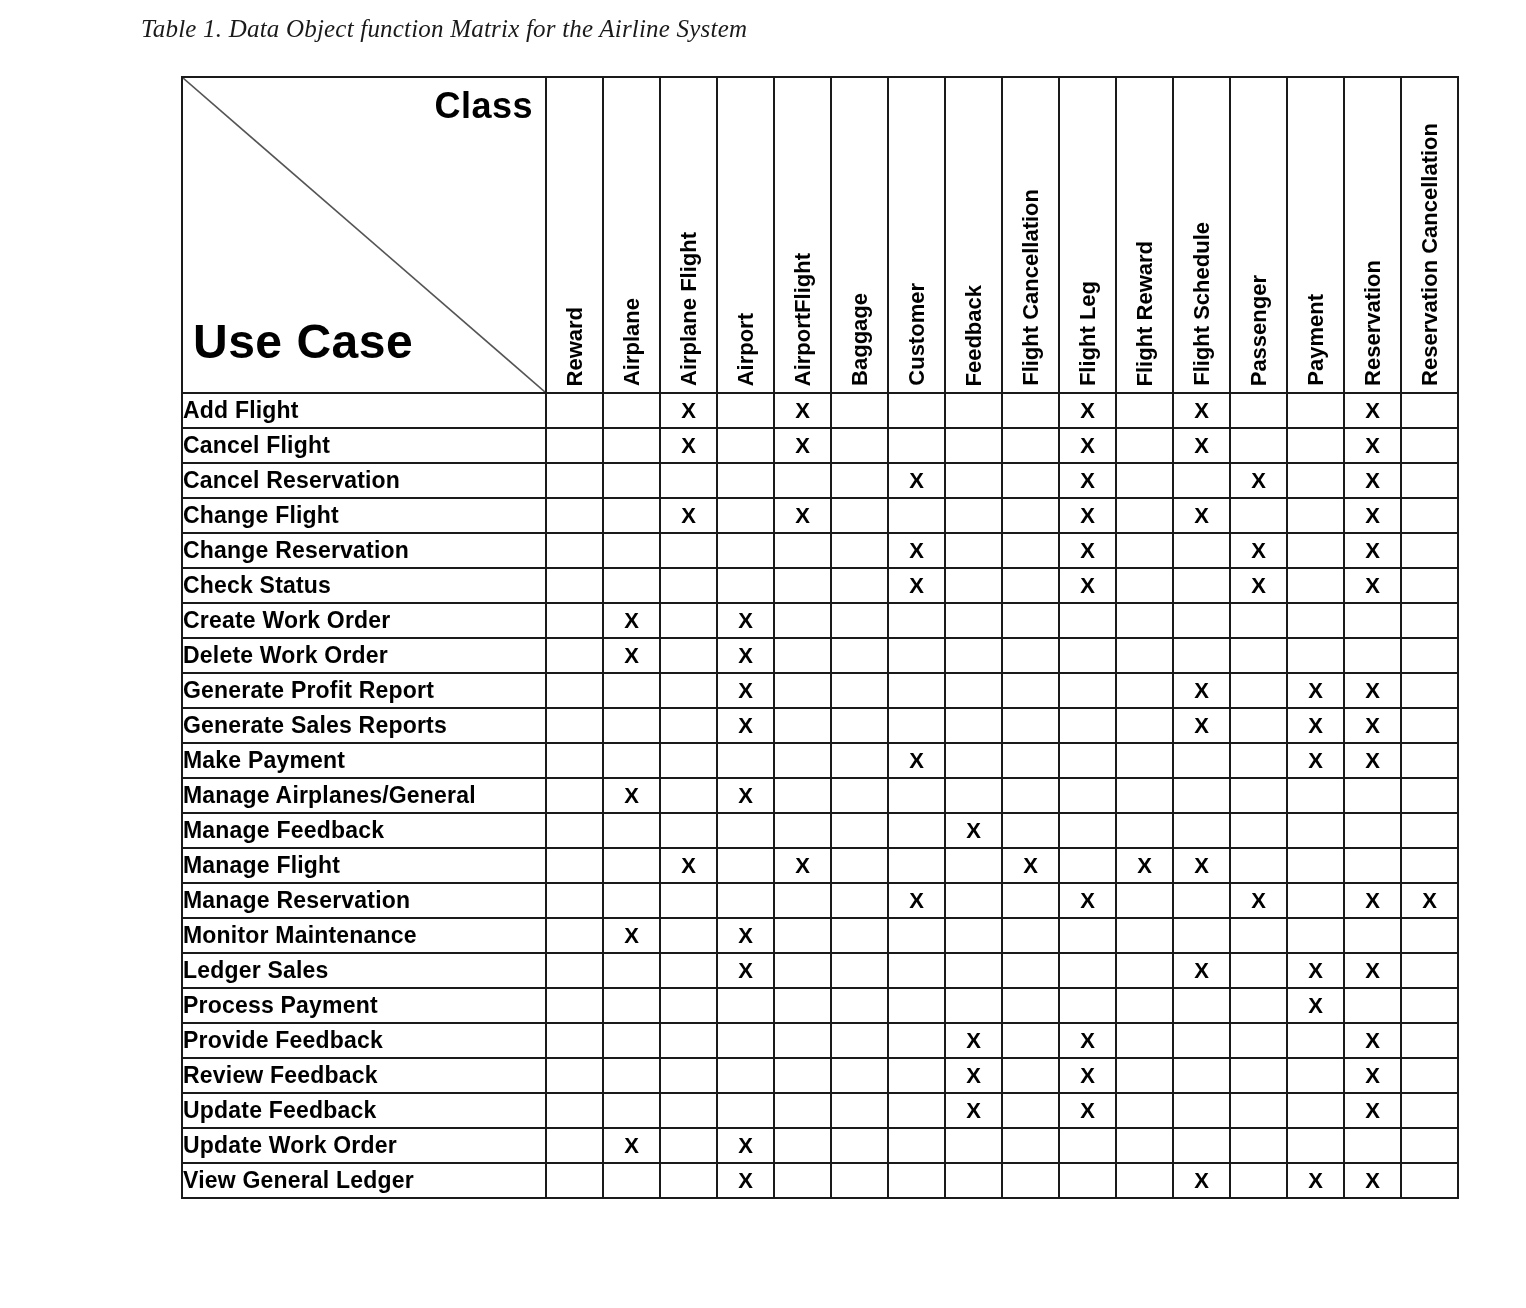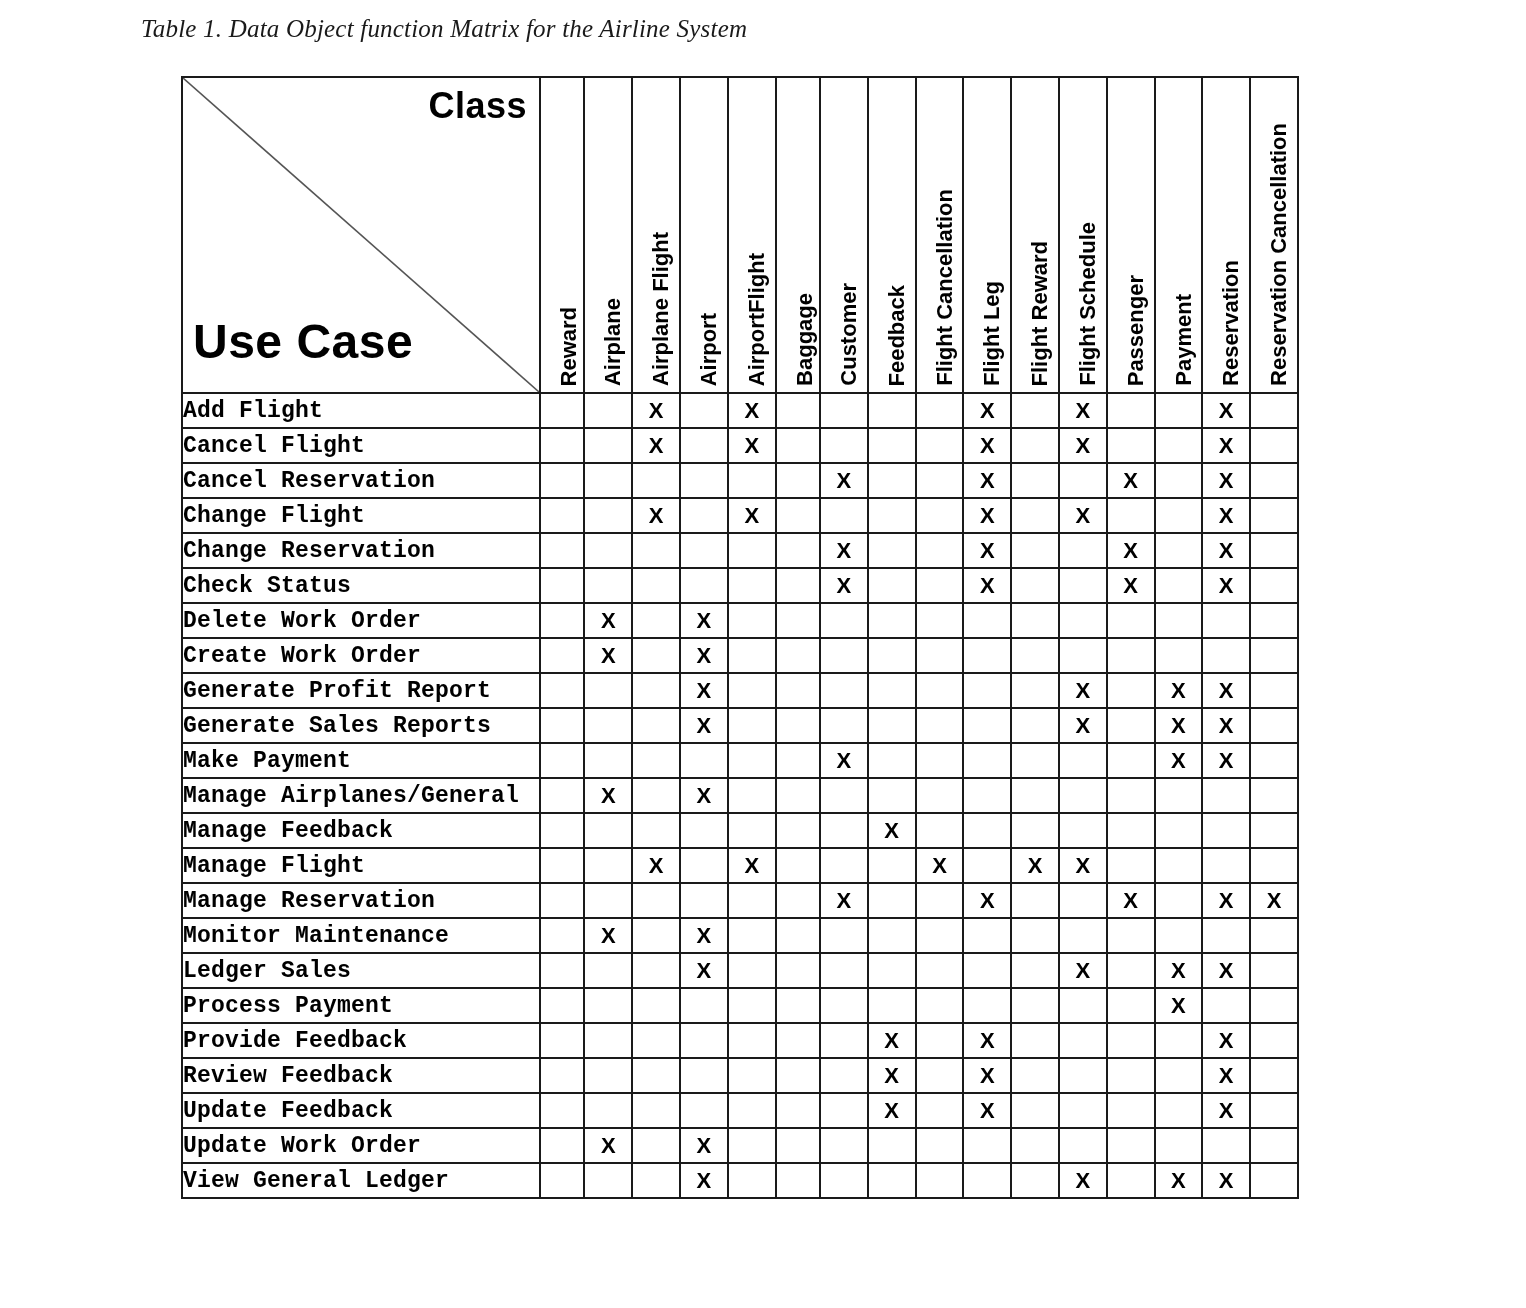--- a/index.html
+++ b/index.html
@@ -10,21 +10,21 @@
   }
   body {
     width: 1526px;
     height: 1308px;
     font-family: "Liberation Sans", sans-serif;
     color: #000000;
     overflow: hidden;
   }
   #page {
     position: relative;
-    width: 1299px;
+    width: 1526px;
     height: 1308px;
   }
   #caption {
     position: absolute;
     left: 141px;
     top: 14px;
     font-family: "Liberation Serif", serif;
     font-style: italic;
     font-size: 25px;
     line-height: 30px;
@@ -112,21 +112,20 @@
   }
   
   td.rowlabel {
     width: 362px;
     height: 33px;
     font-size: 23px;
     font-weight: bold;
     padding-left: 8px;
     white-space: nowrap;
     letter-spacing: 0.2px;
-    font-family: Liberation Mono, monospace;
   }
   td.cell {
     width: 55px;
     height: 33px;
     text-align: center;
     font-size: 22px;
     font-weight: normal;
     font-family: "Liberation Sans", sans-serif;
   }
 </style>
@@ -341,40 +340,40 @@
             <td class="cell"></td>
             <td class="cell">X</td>
             <td class="cell"></td>
             <td class="cell"></td>
             <td class="cell">X</td>
             <td class="cell"></td>
             <td class="cell">X</td>
             <td class="cell"></td>
           </tr>
           <tr>
+            <td class="rowlabel">Create Work Order</td>
+            <td class="cell"></td>
+            <td class="cell">X</td>
+            <td class="cell"></td>
+            <td class="cell">X</td>
+            <td class="cell"></td>
+            <td class="cell"></td>
+            <td class="cell"></td>
+            <td class="cell"></td>
+            <td class="cell"></td>
+            <td class="cell"></td>
+            <td class="cell"></td>
+            <td class="cell"></td>
+            <td class="cell"></td>
+            <td class="cell"></td>
+            <td class="cell"></td>
+            <td class="cell"></td>
+          </tr>
+          <tr>
             <td class="rowlabel">Delete Work Order</td>
-            <td class="cell"></td>
-            <td class="cell">X</td>
-            <td class="cell"></td>
-            <td class="cell">X</td>
-            <td class="cell"></td>
-            <td class="cell"></td>
-            <td class="cell"></td>
-            <td class="cell"></td>
-            <td class="cell"></td>
-            <td class="cell"></td>
-            <td class="cell"></td>
-            <td class="cell"></td>
-            <td class="cell"></td>
-            <td class="cell"></td>
-            <td class="cell"></td>
-            <td class="cell"></td>
-          </tr>
-          <tr>
-            <td class="rowlabel">Create Work Order</td>
             <td class="cell"></td>
             <td class="cell">X</td>
             <td class="cell"></td>
             <td class="cell">X</td>
             <td class="cell"></td>
             <td class="cell"></td>
             <td class="cell"></td>
             <td class="cell"></td>
             <td class="cell"></td>
             <td class="cell"></td>

